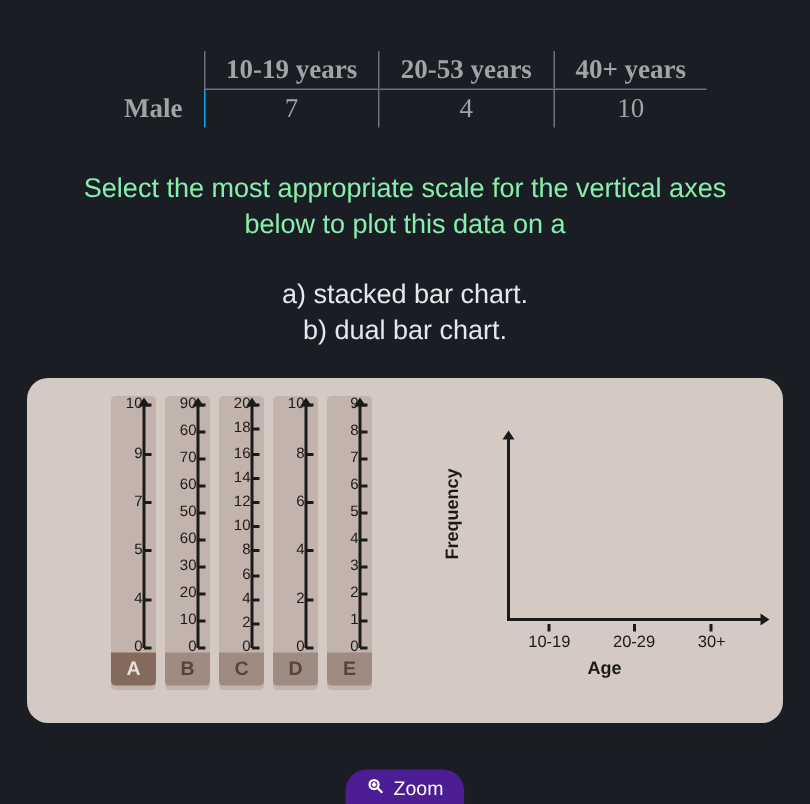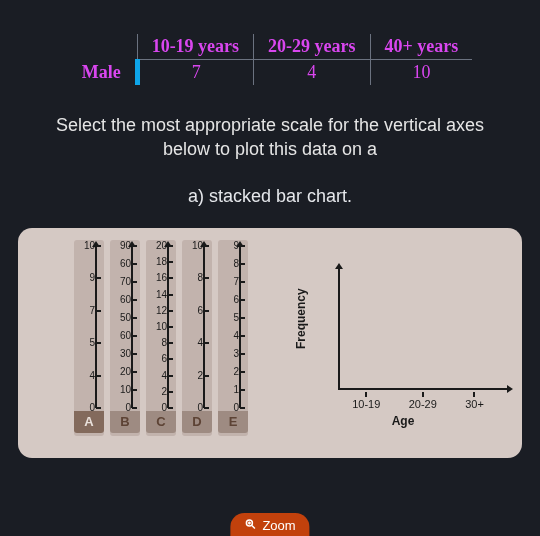--- a/index.html
+++ b/index.html
@@ -12,41 +12,41 @@
     height: 536px;
     overflow: hidden;
     position: relative;
   }
   .content {
     padding: 16px;
   }
   table.data {
     border-collapse: collapse;
     margin: 18px auto 10px auto;
-    color: #d946ef;
+    color: #a3a3a3;
   }
   table.data th, table.data td {
     padding: 2px 14px;
     text-align: center;
     font-size: 18px;
   }
   table.data thead th {
     font-weight: bold;
     border-bottom: 1px solid #6b7280;
   }
   table.data thead th:first-child { border-bottom: none; border-right: none; }
   table.data tbody td { border-right: 1px solid #6b7280; }
   table.data tbody td:last-child { border-right: none; }
-  table.data tbody th { font-weight: bold; text-align: right; padding-right: 14px; border-right: 5px solid #0ea5e9;}
+  table.data tbody th { font-weight: bold; text-align: right; padding-right: 14px; border-right: 1px solid #0ea5e9;}
   table.data thead th.agecol { border-left:1px solid #6b7280; }
 
   .prompt {
     font-family: -apple-system, "Segoe UI", sans-serif;
     font-size: 18px;
-    color: #e5e5e5;
+    color: #86efac;
     text-align: center;
     margin: 28px 14px 0 14px;
     line-height: 1.35;
   }
   .subprompt {
     font-family: -apple-system, "Segoe UI", sans-serif;
     font-size: 18px;
     text-align: center;
     margin-top: 22px;
     line-height: 1.35;
@@ -166,57 +166,58 @@
   }
   .chart .xticks span::before{
     content:""; display:block; width:2px; height:5px; background:#1a1a1a;
     margin:0 auto 1px auto;
   }
 
   .zoom-btn {
     position:absolute;
     left:50%; transform: translateX(-50%);
     bottom: 0px;
-    background:#c2410c;
+    background:#4c1d95;
     color:#fff;
     font-family: sans-serif;
     font-size:13px;
     padding:5px 14px 3px 14px;
     border-radius: 14px 14px 0 0;
     border:none;
     display:flex; align-items:center; gap:6px;
   }
   .zoom-btn svg { width:12px; height:12px; }
 </style>
 </head>
 <body>
 
 <div class="content">
   <table class="data">
     <thead>
       <tr>
         <th></th>
         <th class="agecol">10-19 years</th>
-        <th class="agecol">20-29 years</th>
+        <th class="agecol">20-53 years</th>
         <th class="agecol">40+ years</th>
       </tr>
     </thead>
     <tbody>
       <tr>
         <th>Male</th>
         <td>7</td>
         <td>4</td>
         <td>10</td>
       </tr>
     </tbody>
   </table>
 
   <div class="prompt">Select the most appropriate scale for the vertical axes below to plot this data on a</div>
   <div class="subprompt">
     <div>a) stacked bar chart.</div>
+    <div>b) dual bar chart.</div>
   </div>
 
   <div class="panel">
     <div class="slabs" id="slabs">
         <div class="slab first">
           <div class="axis-area">
             <div class="vaxis-line"></div>
             <div class="vaxis-arrow"></div>
             <div class="tick" style="bottom: 100%;">10</div>
             <div class="tick" style="bottom: 80%;">9</div>

